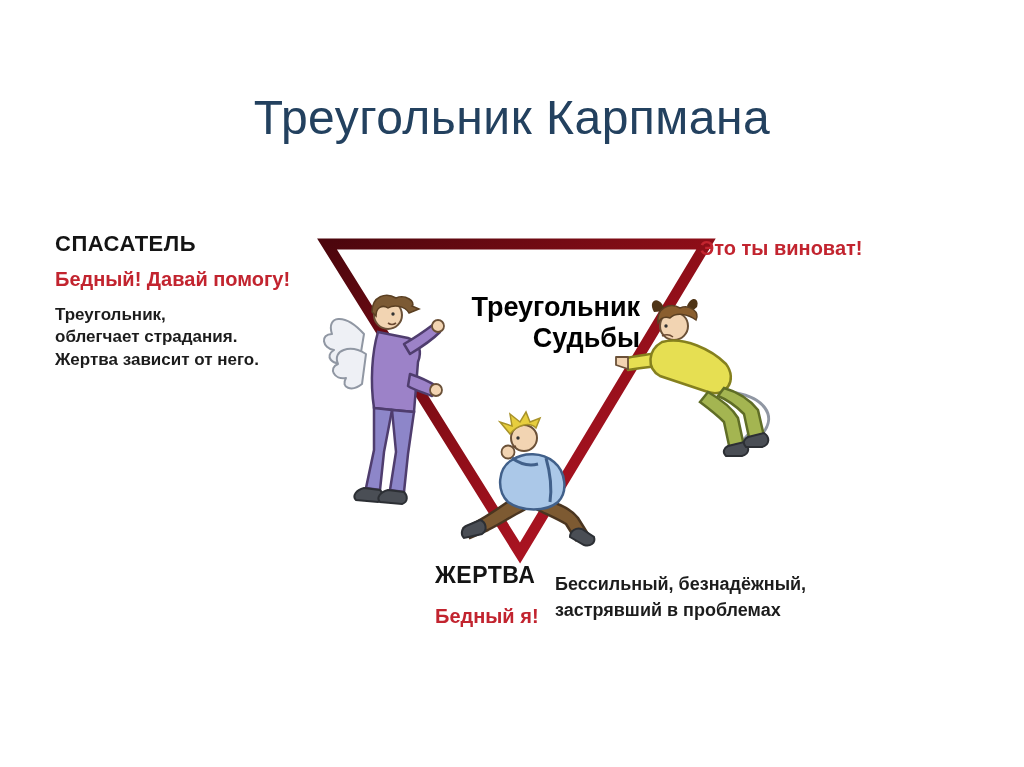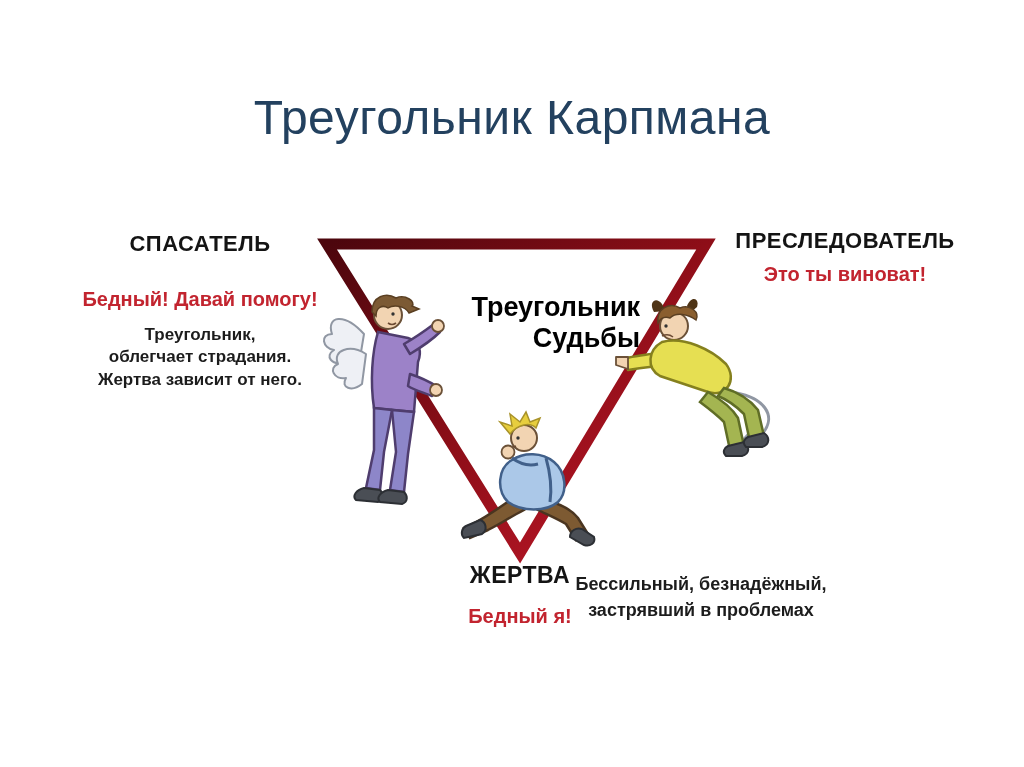--- a/index.html
+++ b/index.html
@@ -10,31 +10,31 @@
     overflow:hidden;
     font-family:"Liberation Sans",sans-serif;
   }
   .title{
     position:absolute;left:0;top:58px;width:1024px;
     text-align:center;
     font-size:48px;font-weight:500;letter-spacing:0.5px;
     color:#23415f;
   }
   .abs{position:absolute;}
-  .block{text-align:center;line-height:1.18;}
+  .block{text-align:left;line-height:1.18;}
   .role-heading{font-size:22px;font-weight:bold;color:#141414;letter-spacing:0.5px;}
   .quote{font-size:20px;font-weight:bold;color:#c2242f;}
   .desc{font-size:17px;font-weight:bold;color:#1c1c1c;line-height:1.33;}
   .center-text{
     font-size:27px;font-weight:bold;color:#000000;line-height:1.15;
     text-align:right;
   }
   
   .rescuer-block{left:55px;top:231px;width:290px;}
-  .rescuer-block .quote{margin-top:31px;}
+  .rescuer-block .quote{margin-top:11px;}
   .rescuer-block .desc{margin-top:12px;}
   .persecutor-block{left:700px;top:228px;width:290px;}
   .persecutor-block .quote{margin-top:9px;}
   .persecutor-block .desc{margin-top:11px;}
   .victim-label-block{left:435px;top:562px;width:170px;}
   .victim-label-block .role-heading{font-size:23px;}
   .victim-label-block .quote{margin-top:16px;}
   .victim-desc-block{left:555px;top:571px;width:292px;}
   .victim-desc-block .desc{font-size:18px;line-height:1.45;}
   .triangle-svg{left:300px;top:226px;width:432px;height:348px;}
@@ -70,21 +70,20 @@
     <div class="role-heading">СПАСАТЕЛЬ</div>
     <div class="quote">Бедный! Давай помогу!</div>
     <div class="desc">
       <div>Треугольник,</div>
       <div>облегчает страдания.</div>
       <div>Жертва зависит от него.</div>
     </div>
   </div>
 
   <div class="abs block persecutor-block">
-    <div class="role-heading">ПРЕСЛЕДОВАТЕЛЬ</div>
     <div class="quote">Это ты виноват!</div>
   </div>
 
   <div class="abs block victim-label-block">
     <div class="role-heading">ЖЕРТВА</div>
     <div class="quote">Бедный я!</div>
   </div>
 
   <div class="abs block victim-desc-block">
     <div class="desc">

